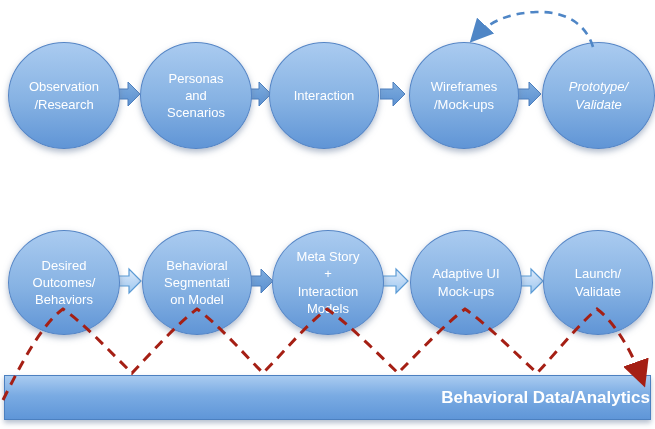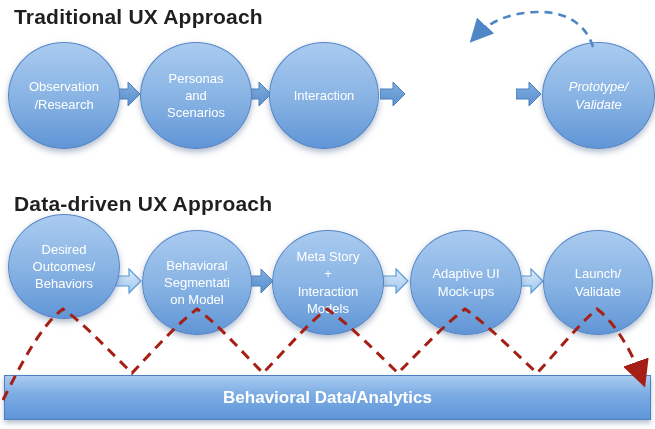--- a/index.html
+++ b/index.html
@@ -23,21 +23,21 @@
     color:#ffffff; font-size:13px; line-height:1.32; text-align:center;
     white-space:pre-line; padding:0 6px;
   }
   .block-arrow { position:absolute; z-index:1; }
   .overlay { position:absolute; left:0; top:0; z-index:5; pointer-events:none; }
   .bar {
     position:absolute; left:4px; top:375px; width:647px; height:45px;
     background:linear-gradient(180deg, var(--bar-top) 0%, #7aabe3 45%, var(--bar-bottom) 100%);
     border:1px solid var(--bar-border);
     box-shadow:0 3px 5px rgba(110,130,160,0.5);
-    display:flex; align-items:center; justify-content:center;
+    display:flex; align-items:center; justify-content:flex-end;
     z-index:1; box-sizing:border-box;
   }
   .bar-label { color:#ffffff; font-size:17px; font-weight:600; }
   .s-solid-a { stop-color:var(--arrow-solid-top); }
   .s-solid-b { stop-color:var(--arrow-solid-bottom); }
   .s-light-a { stop-color:var(--arrow-light-top); }
   .s-light-b { stop-color:var(--arrow-light-bottom); }
   .arrow-solid polygon { fill:url(#gradSolid); stroke:var(--arrow-solid-border); stroke-width:1; }
   .arrow-light polygon { fill:url(#gradLight); stroke:var(--arrow-light-border); stroke-width:1.2; }
   .red-wave { fill:none; stroke:var(--red-dash); stroke-width:3; stroke-dasharray:10 7; }
@@ -54,54 +54,56 @@
         <stop offset="0" class="s-solid-a"></stop>
           <stop offset="1" class="s-solid-b"></stop>
       </linearGradient>
       <linearGradient id="gradLight" x1="0" y1="0" x2="0" y2="1">
         <stop offset="0" class="s-light-a"></stop>
           <stop offset="1" class="s-light-b"></stop>
       </linearGradient>
     </defs>
   </svg>
 
-  <div class="section-title" style="left:14px; top:5px;">Traditional UX Approach</div>
-  <div class="section-title" style="left:14px; top:192px;">Data-driven UX Approach</div>
 
   <div class="ellipse" style="left:140px; top:42px; width:110px; height:105px;">
     <div class="ellipse-label">Personas
 and
 Scenarios</div>
   </div>
   <div class="ellipse" style="left:8px; top:42px; width:110px; height:105px;">
     <div class="ellipse-label">Observation
 /Research</div>
   </div>
   <div class="ellipse" style="left:269px; top:42px; width:108px; height:105px;">
     <div class="ellipse-label">Interaction</div>
+  </div>
+  <div class="ellipse" style="left:409px; top:42px; width:108px; height:105px;">
+    <div class="ellipse-label">Wireframes
+/Mock-ups</div>
   </div>
   <div class="ellipse" style="left:542px; top:42px; width:111px; height:105px;font-style:italic;">
     <div class="ellipse-label">Prototype/
 Validate</div>
   </div>
 
   <svg class="block-arrow arrow-solid" style="left:115px; top:80px;" width="26" height="28" viewBox="0 0 26 28">
       <polygon points="0,9 13,9 13,2 25,14 13,26 13,19 0,19"></polygon>
     </svg>
   <svg class="block-arrow arrow-solid" style="left:246px; top:80px;" width="26" height="28" viewBox="0 0 26 28">
       <polygon points="0,9 13,9 13,2 25,14 13,26 13,19 0,19"></polygon>
     </svg>
   <svg class="block-arrow arrow-solid" style="left:380px; top:80px;" width="26" height="28" viewBox="0 0 26 28">
       <polygon points="0,9 13,9 13,2 25,14 13,26 13,19 0,19"></polygon>
     </svg>
   <svg class="block-arrow arrow-solid" style="left:516px; top:80px;" width="26" height="28" viewBox="0 0 26 28">
       <polygon points="0,9 13,9 13,2 25,14 13,26 13,19 0,19"></polygon>
     </svg>
 
-  <div class="ellipse" style="left:8px; top:214px; width:110px; height:103px;">
+  <div class="ellipse" style="left:8px; top:230px; width:110px; height:103px;">
     <div class="ellipse-label">Desired
 Outcomes/
 Behaviors</div>
   </div>
   <div class="ellipse" style="left:142px; top:230px; width:108px; height:103px;">
     <div class="ellipse-label">Behavioral
 Segmentati
 on Model</div>
   </div>
   <div class="ellipse" style="left:410px; top:230px; width:110px; height:103px;">

